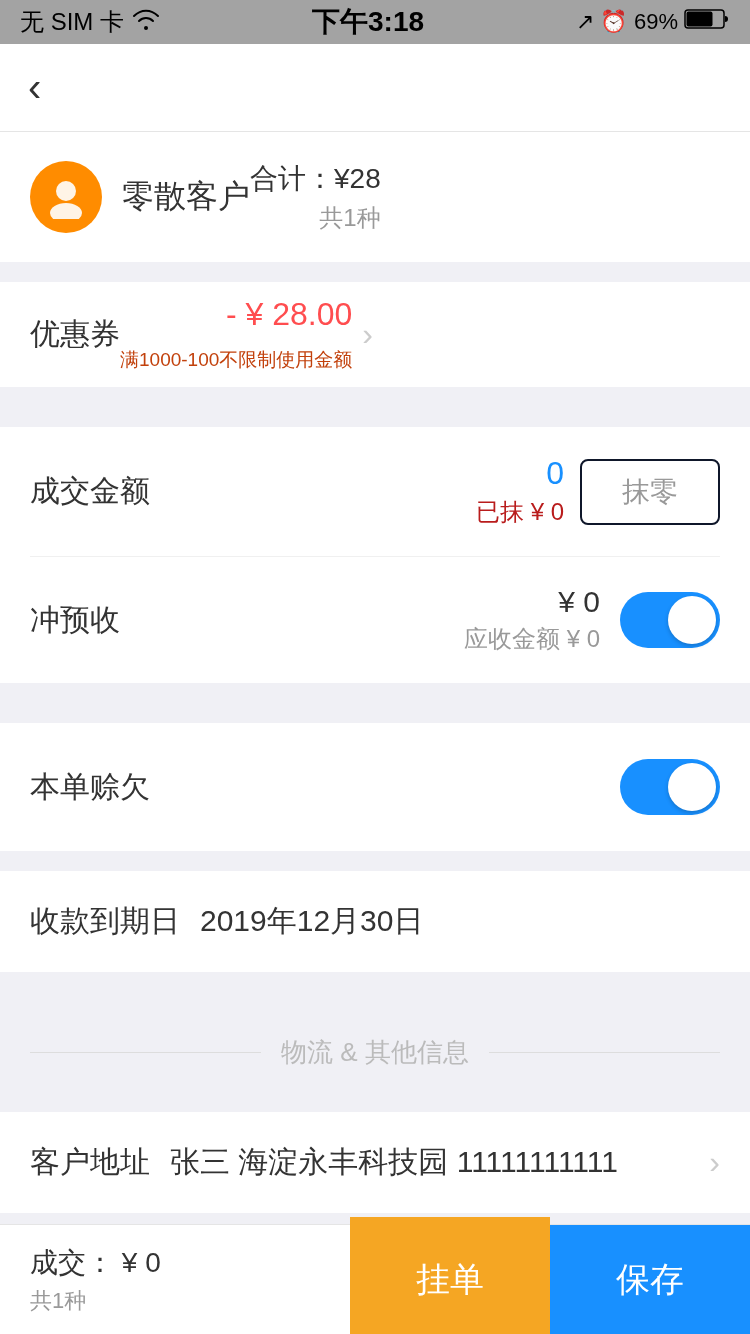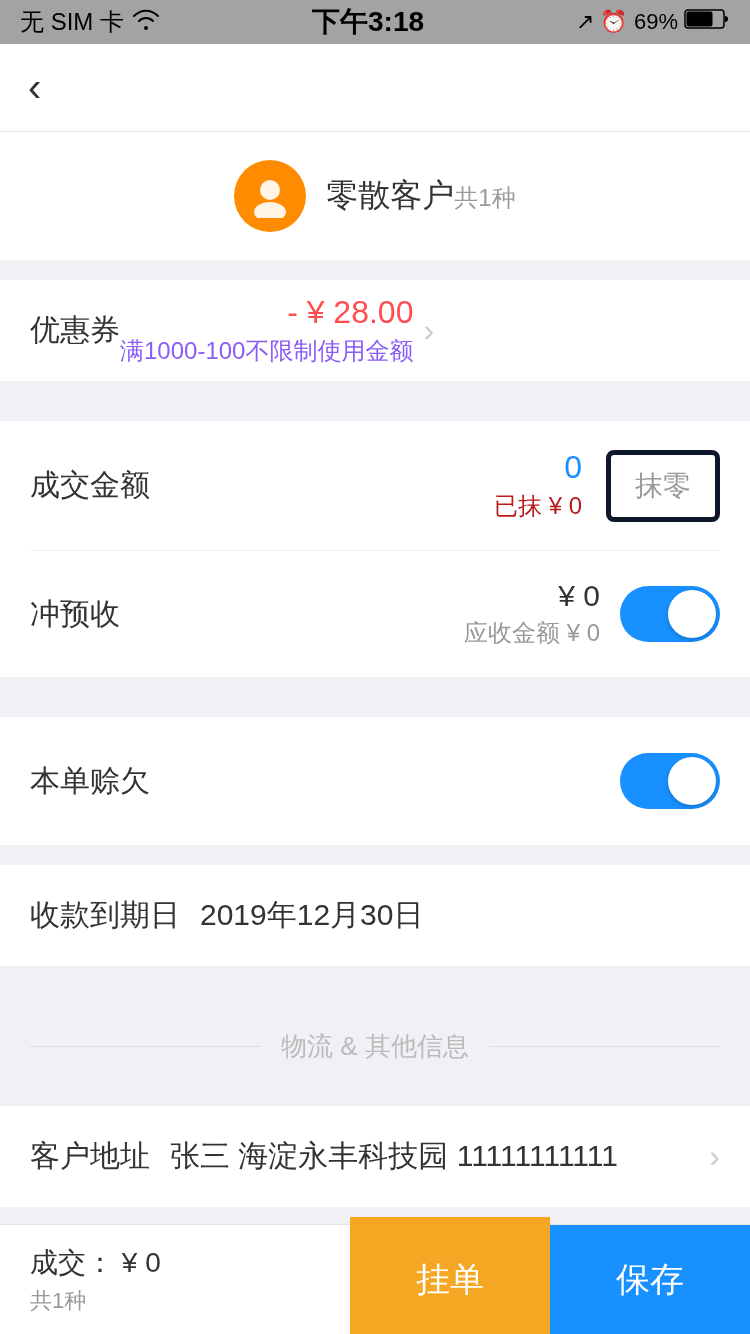--- a/index.html
+++ b/index.html
@@ -57,21 +57,21 @@
     
     .content {
       padding-bottom: 110px;
     }
 
     
     .customer-row {
       background: #fff;
       display: flex;
       align-items: center;
-      justify-content: center;
+      justify-content: flex-start;
       padding: 28px 30px;
       margin-bottom: 20px;
     }
     .customer-left {
       display: flex;
       align-items: center;
       gap: 20px;
     }
     .customer-avatar {
       width: 72px;
@@ -119,23 +119,23 @@
     }
     .coupon-info {
       text-align: right;
     }
     .coupon-amount {
       font-size: 32px;
       color: #ff4d4f;
       font-weight: 500;
     }
     .coupon-desc {
-      font-size: 24px;
-      color: #8b5cf6;
-      margin-top: 4px;
+      font-size: 19px;
+      color: #c2410c;
+      margin-top: 14px;
     }
     .chevron-right {
       font-size: 32px;
       color: #ccc;
     }
 
     
     .section-gray {
       background: #f0f0f5;
       height: 20px;
@@ -173,28 +173,27 @@
       font-size: 32px;
       color: #1890ff;
       font-weight: 500;
     }
     .deal-sub {
       font-size: 24px;
       color: #b91c1c;
       margin-top: 4px;
     }
     .round-off-btn {
-      border: 5px solid #0f172a;
+      border: 2px solid #0f172a;
       border-radius: 8px;
-      padding: 12px 24px;
+      padding: 12px 40px;
       font-size: 28px;
       color: #999;
       background: #fff;
       cursor: pointer;
-      margin-left: 8px;
     }
 
     
     .prepaid-row {
       display: flex;
       align-items: center;
       justify-content: space-between;
       padding: 28px 0;
     }
     .prepaid-label {
@@ -420,20 +419,21 @@
     <div class="customer-left">
       <div class="customer-avatar">
         <svg width="44" height="44" viewBox="0 0 44 44" fill="none">
           <circle cx="22" cy="16" r="10" fill="white" opacity="0.9"></circle>
           <ellipse cx="22" cy="38" rx="16" ry="10" fill="white" opacity="0.9"></ellipse>
         </svg>
       </div>
       <span class="customer-name">零散客户</span>
     </div>
     <div class="customer-right">
+      <div class="customer-total">合计：¥28</div>
       <div class="customer-count">共1种</div>
     </div>
   </div>
 
   <div class="coupon-row">
     <span class="coupon-label">优惠券</span>
     <div class="coupon-right">
       <div class="coupon-info">
         <div class="coupon-amount">- ¥ 28.00</div>
         <div class="coupon-desc">满1000-100不限制使用金额</div>

